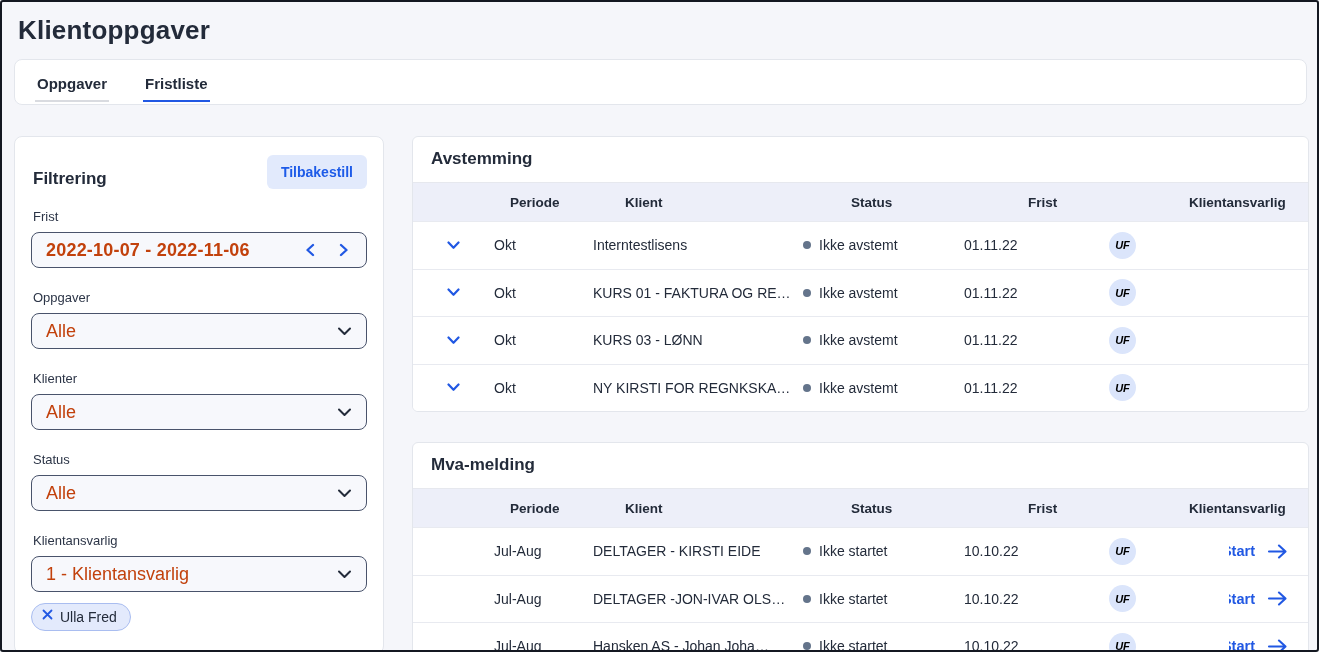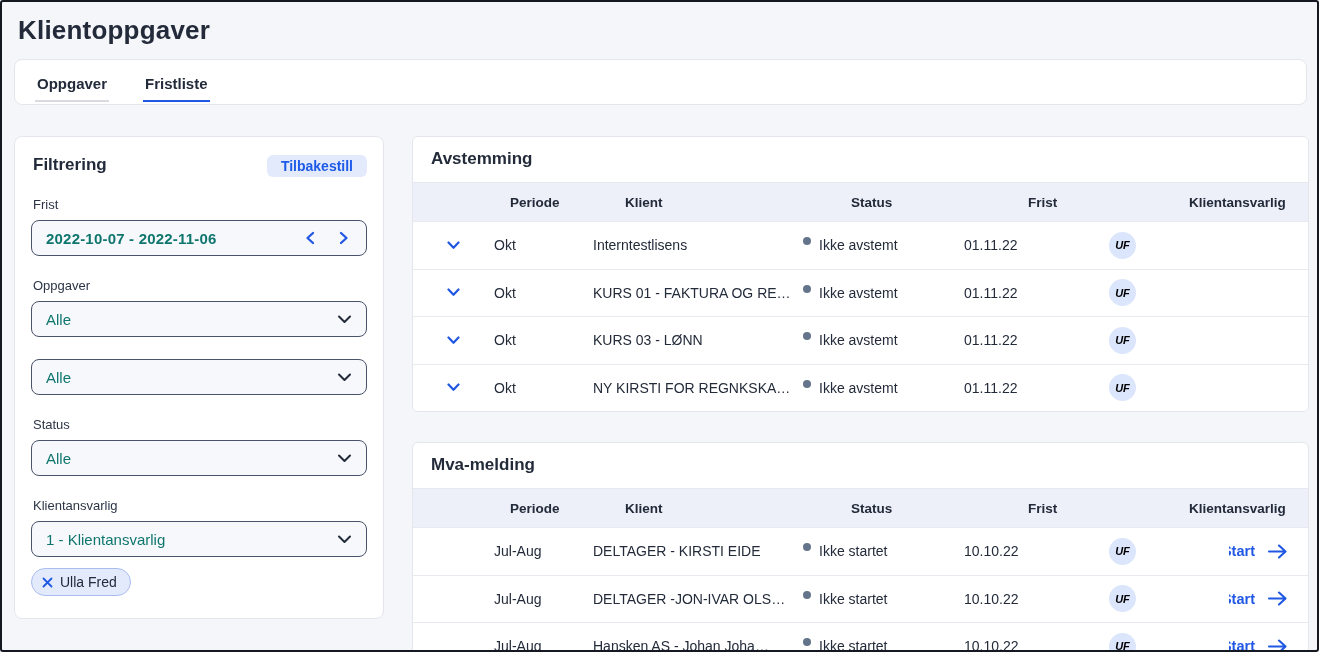--- a/index.html
+++ b/index.html
@@ -41,47 +41,47 @@
 
   .content {
     display:flex;
     align-items:flex-start;
     margin:31px 8px 0 12px;
     gap:28px;
   }
 
   
   .filter-card { width:370px; padding:18px 16px 22px 16px; flex:none; }
-  .filter-head { display:flex; align-items:flex-start; justify-content:space-between; margin-bottom:20px; }
+  .filter-head { display:flex; align-items:flex-end; justify-content:space-between; margin-bottom:20px; }
   .filter-title { font-size:17px; font-weight:bold; padding-left:2px; }
   .reset-btn {
     background:#e2eafc; color:#1d5be8;
     font-size:14px; font-weight:bold;
     border:none; border-radius:6px;
-    padding:3px 14px; cursor:pointer;
+    padding:9px 14px; cursor:pointer;
     font-family:"Liberation Sans", sans-serif;
     margin-left:48px;
   }
   .field-label { font-size:13px; color:#2c3547; margin:0 0 8px 2px; }
   .field-group { margin-bottom:22px; }
   .control {
     height:36px; width:100%;
     background:#f7f8fc;
     border:1px solid #49536b;
     border-radius:8px;
     display:flex; align-items:center;
     padding:0 14px;
     cursor:pointer;
   }
-  .control .value { font-size:15px; color:#0f766e; flex:1; white-space:nowrap; overflow:hidden; }
+  .control .value { font-size:18px; color:#c2410c; flex:1; white-space:nowrap; overflow:hidden; }
   .date-control .value { font-weight:bold; letter-spacing:.2px; }
   .date-nav { display:flex; align-items:center; gap:22px; padding-right:2px; }
   .date-nav svg { display:block; cursor:pointer; }
   .chip {
-    display:inline-flex; align-items:center; gap:7px;
+    display:inline-flex; align-items:flex-start; gap:7px;
     margin-top:11px;
     background:#e3eafc;
     border:1px solid #a9bdf0;
     border-radius:14px;
     padding:5px 13px 5px 10px;
     font-size:14px;
     cursor:pointer;
   }
   .chip svg { display:block; }
 
@@ -103,21 +103,21 @@
     grid-template-columns:81px 99px 210px 161px 145px 120px 1fr;
     align-items:center;
     height:47.5px;
     border-top:1px solid #e8eaf0;
     font-size:14px;
     background:#fff;
   }
   .cell { white-space:nowrap; overflow:hidden; text-overflow:clip; padding-right:10px; }
   .expander { display:flex; justify-content:center; padding-left:0; width:81px; }
   .expander svg { cursor:pointer; display:block; }
-  .status-cell { display:flex; align-items:flex-start; gap:8px; }
+  .status-cell { display:flex; align-items:center; gap:8px; }
   .status-dot { width:8px; height:8px; border-radius:50%; background:#64748b; flex:none; }
   .uf-badge {
     width:27px; height:27px; border-radius:50%;
     background:#dbe5fb; color:#000000;
     font-size:11px; font-weight:bold;
     display:flex; align-items:center; justify-content:center;font-style:italic;
   }
   .action-cell { display:flex; align-items:center; gap:13px; padding-right:20px; justify-content:flex-end; }
   .start-link { color:#2158e3; font-size:14.5px; font-weight:bold; cursor:pointer; display:flex; align-items:center; gap:12px; }
   .start-link svg { display:block; }
@@ -161,20 +161,21 @@
       <div class="field-label">Oppgaver</div>
       <div class="control">
         <span class="value">Alle</span>
         <svg width="15" height="10" viewBox="0 0 15 10">
             <path d="M2 2.5 L7.5 8 L13 2.5" stroke="#232b3a" stroke-width="2" fill="none" stroke-linecap="round" stroke-linejoin="round"></path>
           </svg>
       </div>
     </div>
 
     <div class="field-group">
+      <div class="field-label">Klienter</div>
       <div class="control">
         <span class="value">Alle</span>
         <svg width="15" height="10" viewBox="0 0 15 10">
             <path d="M2 2.5 L7.5 8 L13 2.5" stroke="#232b3a" stroke-width="2" fill="none" stroke-linecap="round" stroke-linejoin="round"></path>
           </svg>
       </div>
     </div>
 
     <div class="field-group">
       <div class="field-label">Status</div>

